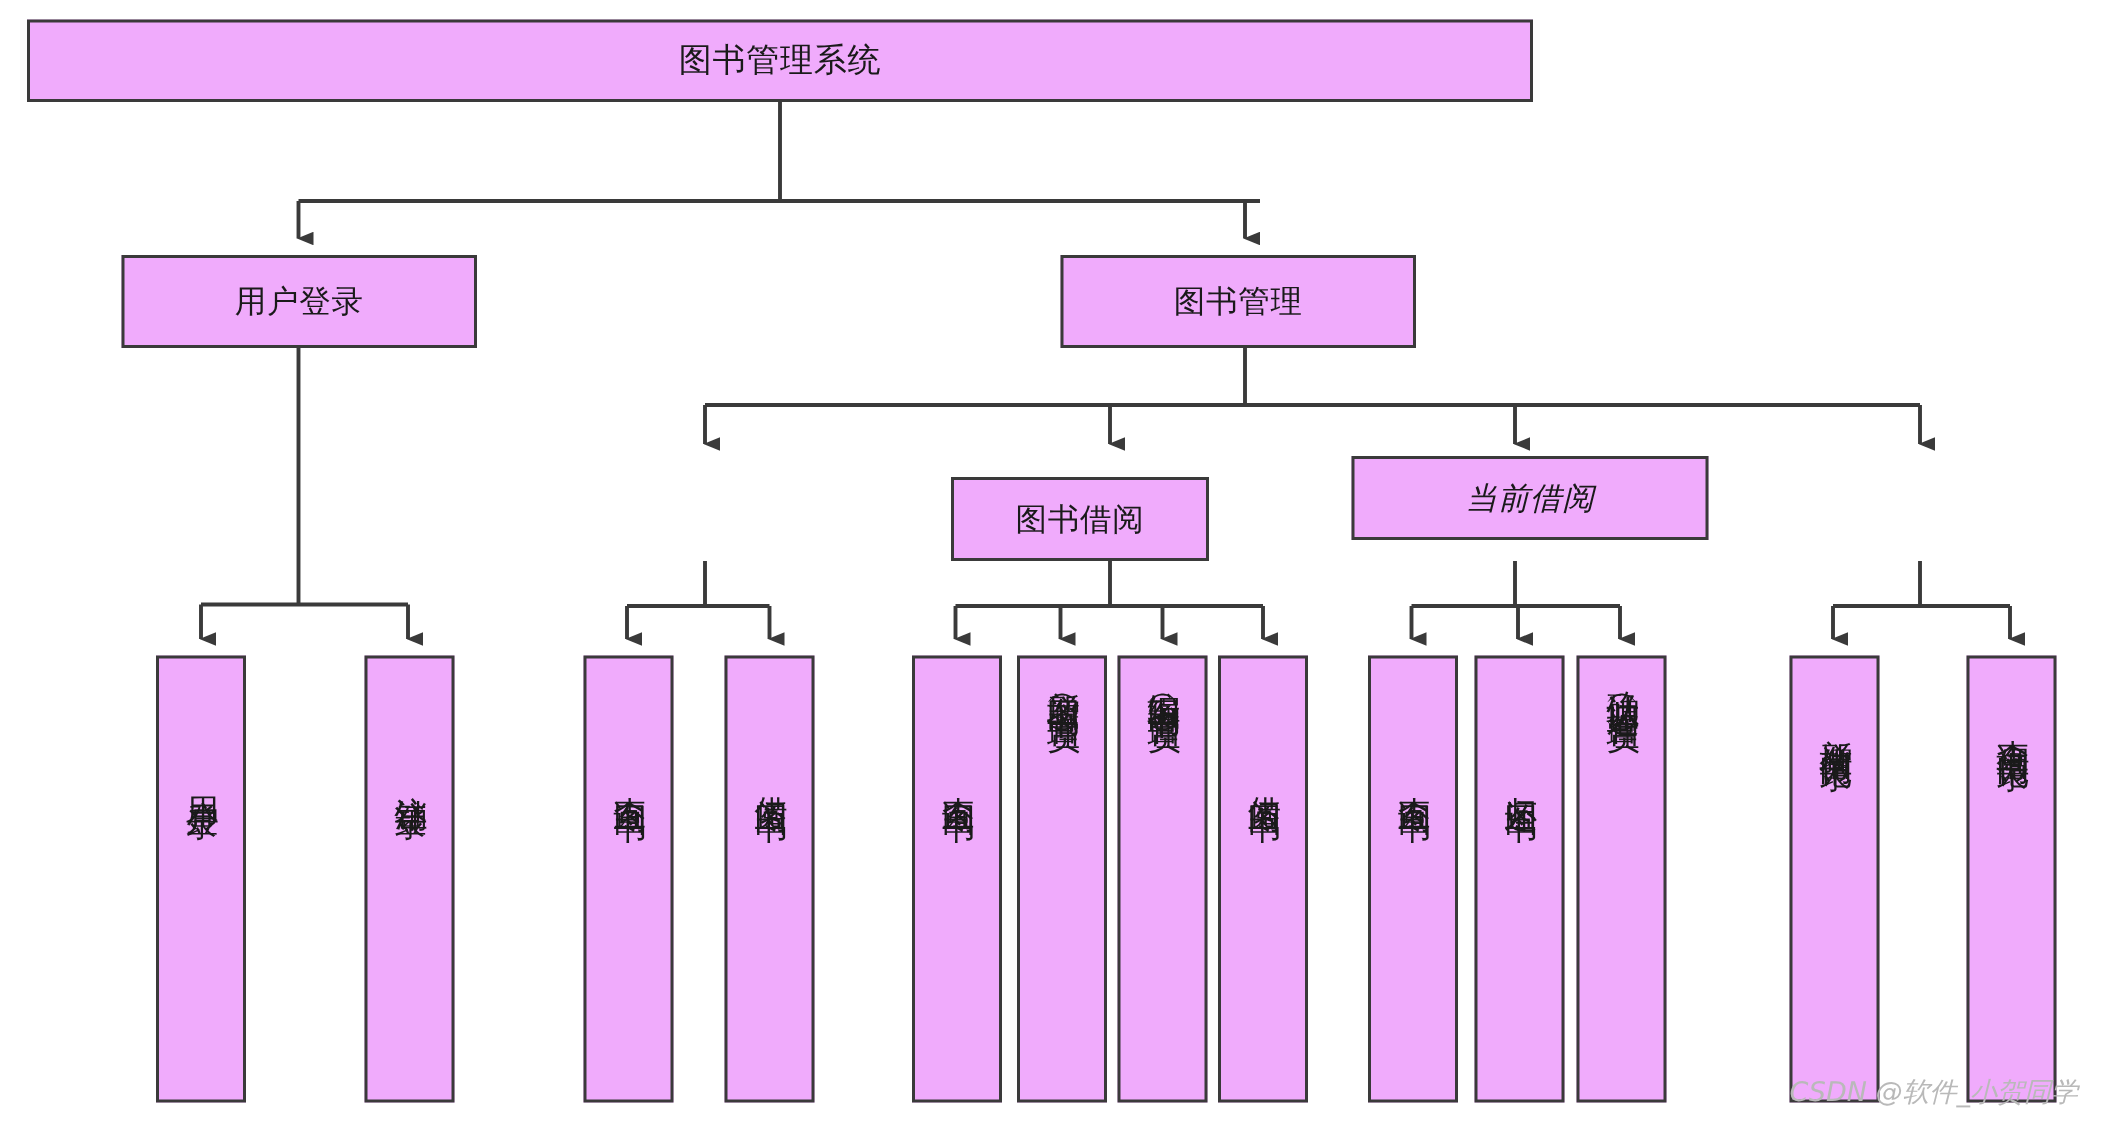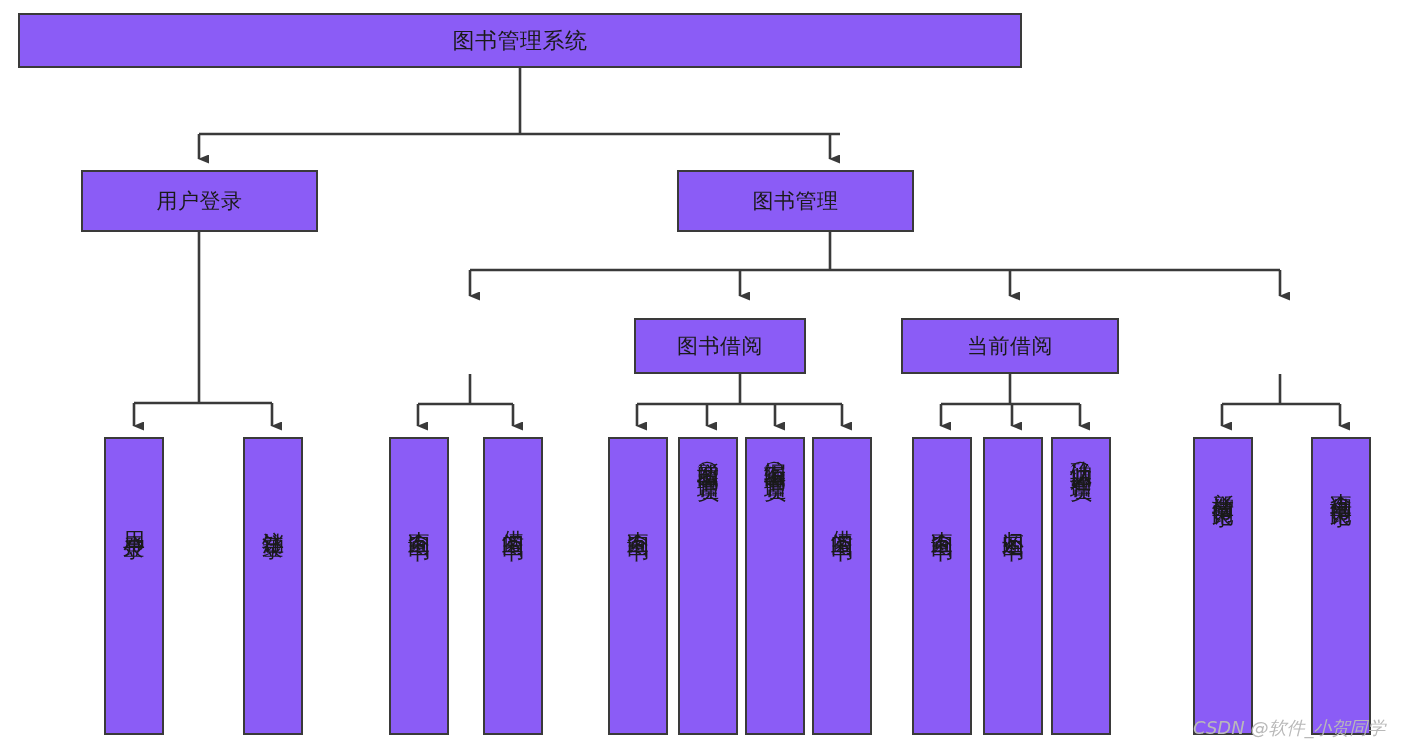--- a/index.html
+++ b/index.html
@@ -21,21 +21,21 @@
   #edges {
     position: absolute;
     left: 0;
     top: 0;
     width: 1405px;
     height: 747px;
   }
   .node {
     position: absolute;
     box-sizing: border-box;
-    background: #8b5cf6;
+    background: #f0abfc;
     border: 2px solid #3a3a3a;
     display: flex;
     align-items: center;
     justify-content: center;
     color: #1a1a1a;
     z-index: 2;
   }
   .node .label {
     display: block;
     text-align: center;
@@ -129,28 +129,28 @@
     </g>
   </svg>
 
   <div class="node h root" style="left:18px; top:13px; width:1004px; height:55px;">
     <span class="label">图书管理系统</span>
   </div>
 
   <div class="node h" style="left:81px; top:170px; width:237px; height:62px;">
     <span class="label">用户登录</span>
   </div>
-  <div class="node h" style="left:677px; top:170px; width:237px; height:62px;">
+  <div class="node h" style="left:707px; top:170px; width:237px; height:62px;">
     <span class="label">图书管理</span>
   </div>
 
   <div class="node h" style="left:634px; top:318px; width:172px; height:56px;">
     <span class="label">图书借阅</span>
   </div>
-  <div class="node h" style="left:901px; top:318px; width:218px; height:56px;">
+  <div class="node h" style="left:901px; top:304px; width:238px; height:56px;font-style:italic;">
     <span class="label">当前借阅</span>
   </div>
 
   <div class="node v" style="left:104px; top:437px; width:60px; height:298px; padding-top:74px;">
     <span class="label">用户登录</span>
   </div>
   <div class="node v" style="left:243px; top:437px; width:60px; height:298px; padding-top:74px;">
     <span class="label">注销登录</span>
   </div>
 

